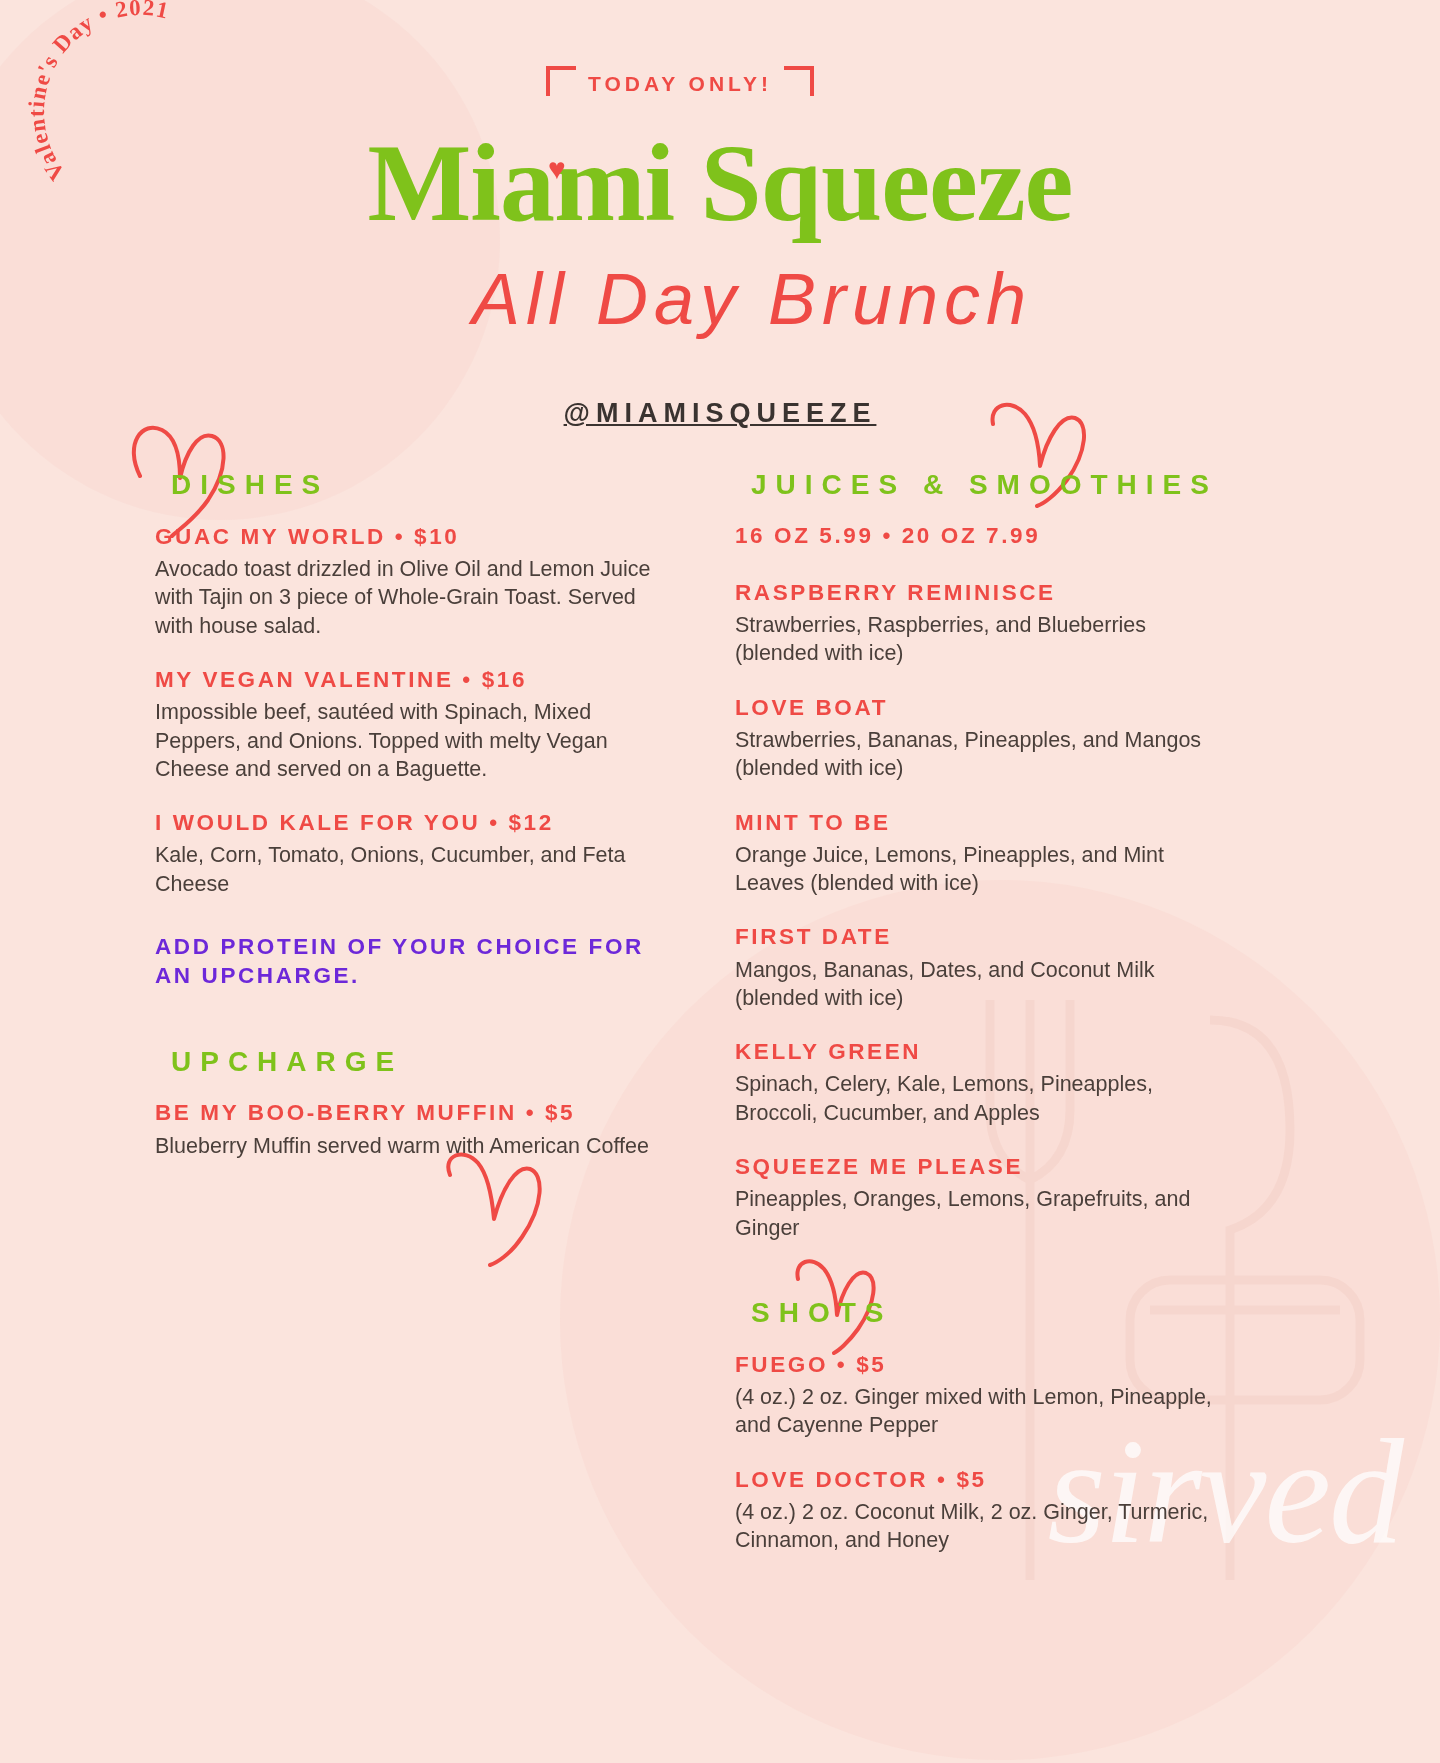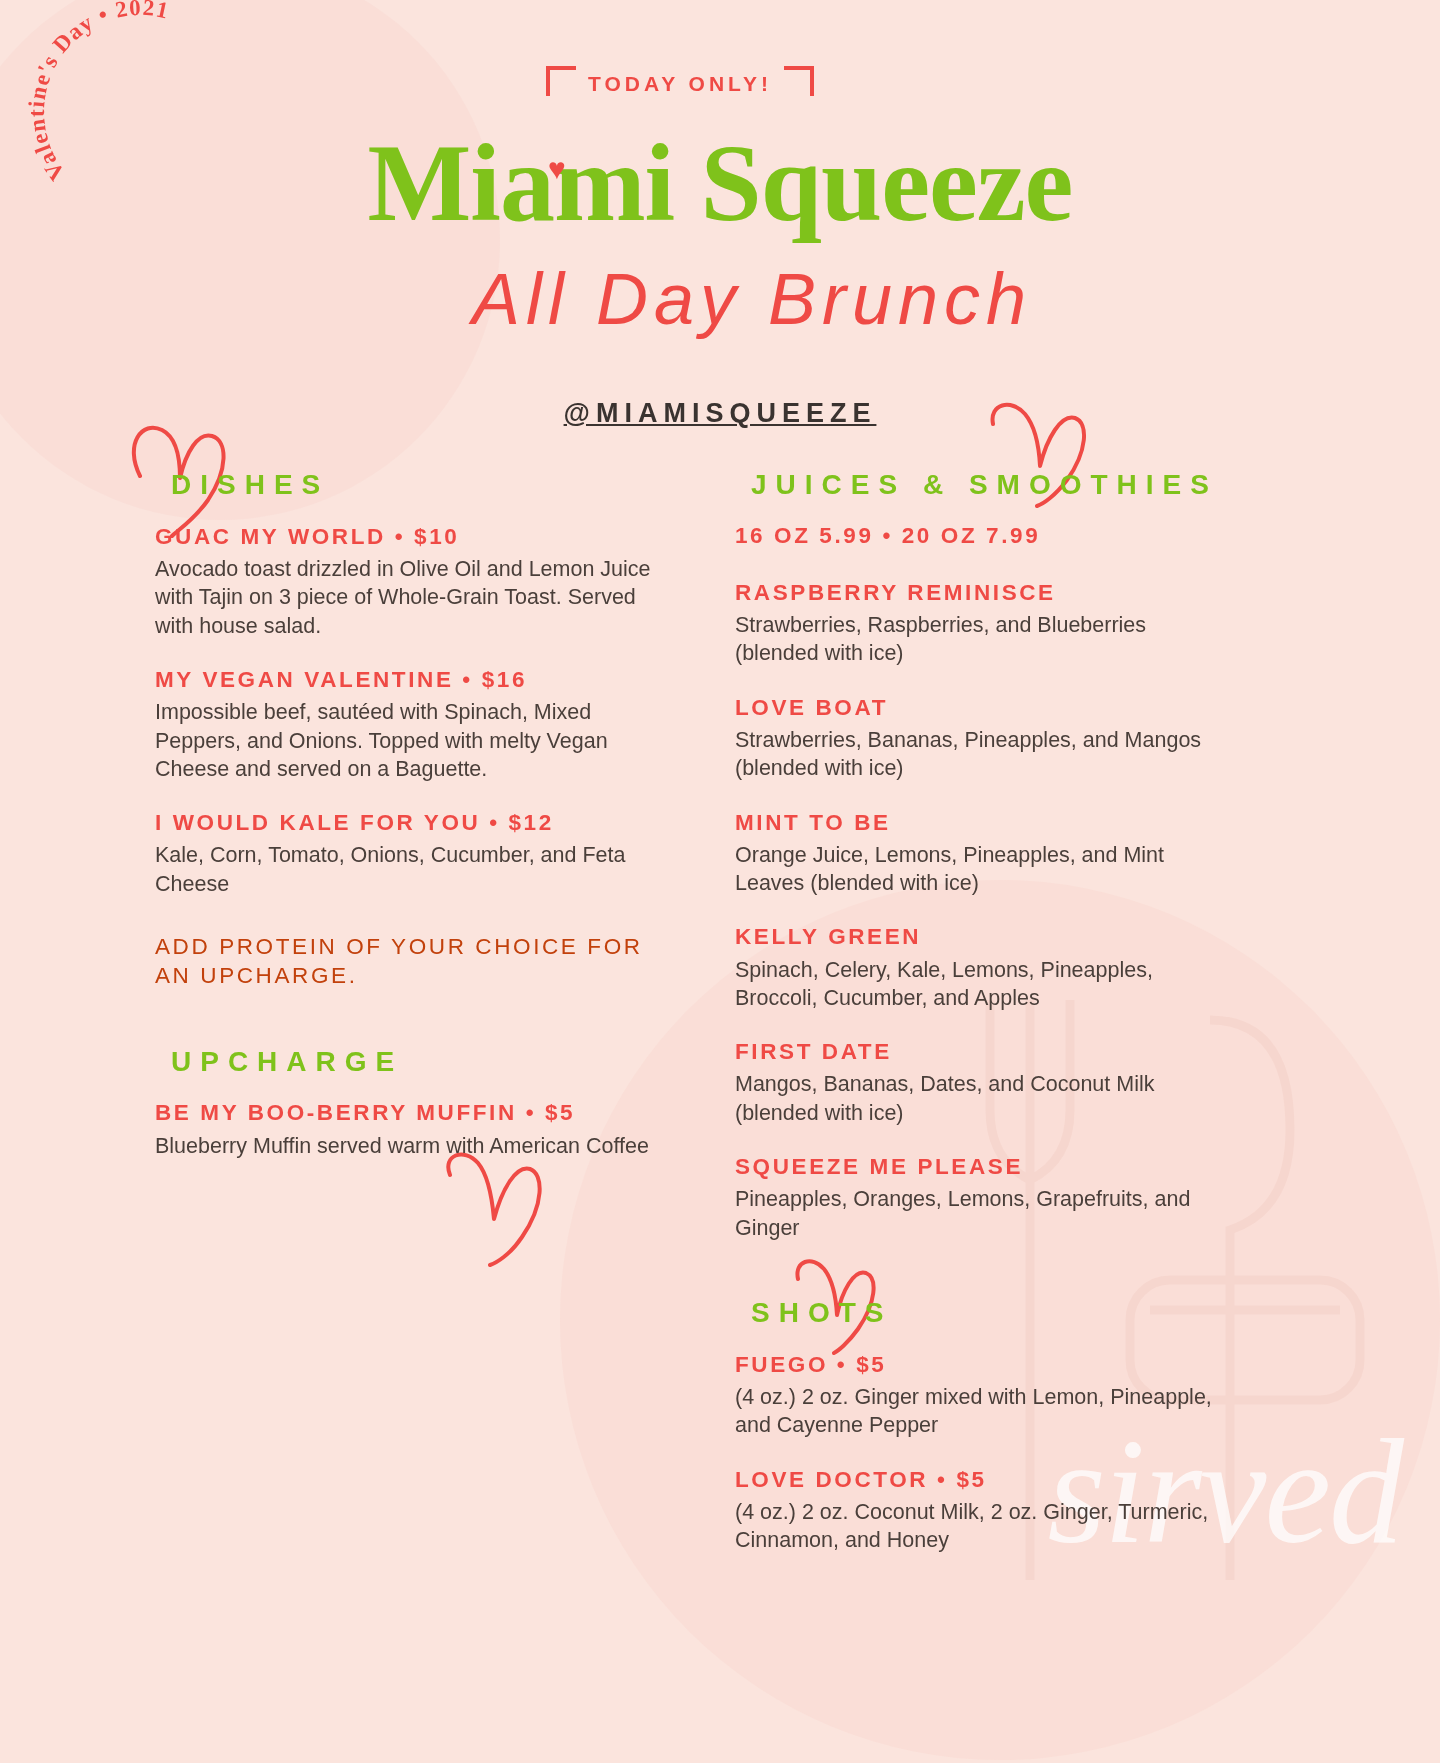--- a/index.html
+++ b/index.html
@@ -184,23 +184,23 @@
     margin: 0 0 4px 0;
   }
   .item-desc {
     font-size: 21.5px;
     color: #4a3f3a;
     line-height: 1.32;
     margin: 0;
   }
   .note {
     font-size: 22.5px;
-    font-weight: normal;
+    font-weight: bold;
     letter-spacing: 2.6px;
-    color: #c2410c;
+    color: #6d28d9;
     line-height: 1.3;
     margin-top: 34px;
   }
   .price-line {
     font-size: 22.5px;
     font-weight: bold;
     letter-spacing: 2.6px;
     color: #ef4a45;
     margin: 4px 0 30px 0;
   }
@@ -325,28 +325,28 @@
     </div>
     <div class="item">
       <p class="item-name">LOVE BOAT</p>
       <p class="item-desc">Strawberries, Bananas, Pineapples, and Mangos (blended with ice)</p>
     </div>
     <div class="item">
       <p class="item-name">MINT TO BE</p>
       <p class="item-desc">Orange Juice, Lemons, Pineapples, and Mint Leaves (blended with ice)</p>
     </div>
     <div class="item">
+      <p class="item-name">FIRST DATE</p>
+      <p class="item-desc">Mangos, Bananas, Dates, and Coconut Milk (blended with ice)</p>
+    </div>
+    <div class="item">
       <p class="item-name">KELLY GREEN</p>
       <p class="item-desc">Spinach, Celery, Kale, Lemons, Pineapples, Broccoli, Cucumber, and Apples</p>
     </div>
     <div class="item">
-      <p class="item-name">FIRST DATE</p>
-      <p class="item-desc">Mangos, Bananas, Dates, and Coconut Milk (blended with ice)</p>
-    </div>
-    <div class="item">
       <p class="item-name">SQUEEZE ME PLEASE</p>
       <p class="item-desc">Pineapples, Oranges, Lemons, Grapefruits, and Ginger</p>
     </div>
 
     <h2 class="section-head second">SHOTS</h2>
 
     <div class="item">
       <p class="item-name">FUEGO • $5</p>
       <p class="item-desc">(4 oz.) 2 oz. Ginger mixed with Lemon, Pineapple, and Cayenne Pepper</p>
     </div>

